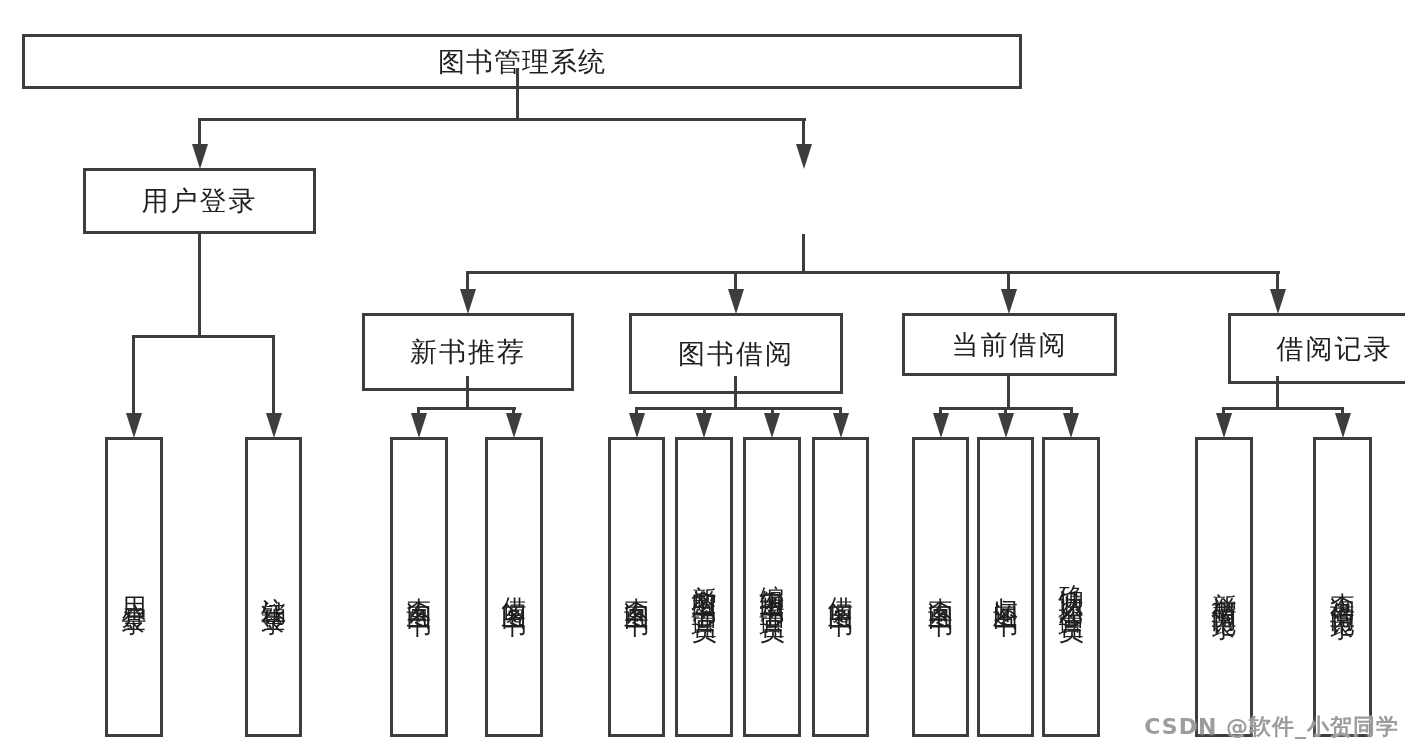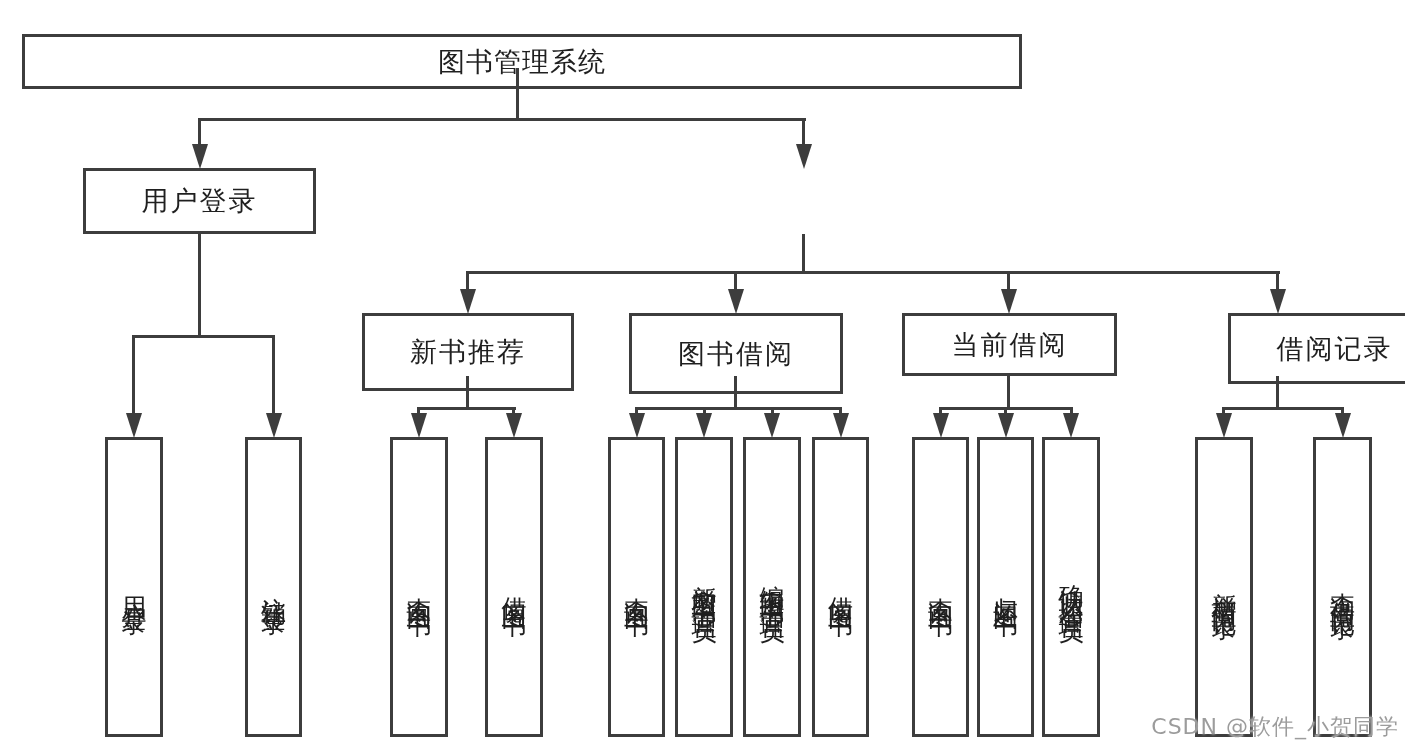--- a/index.html
+++ b/index.html
@@ -18,21 +18,21 @@
 
   .vl,.hl { position:absolute; background:var(--line); }
   .vl { width:3px; }
   .hl { height:3px; }
   .ar { position:absolute; width:0; height:0;
         border-left:8px solid transparent; border-right:8px solid transparent;
         border-top:25px solid var(--line); }
 
   .watermark { position:absolute; right:6px; top:712px; font-size:22px;
                color:var(--wm); letter-spacing:1px; text-shadow:0 0 3px #fff;
-               white-space:nowrap; }
+               white-space:nowrap;font-weight:bold; }
 </style>
 </head>
 <body>
 
 <div id="stage">
 
   <div class="box root">图书管理系统</div>
 
   <div class="box h" style="left:83px;top:168px;width:233px;height:66px">用户登录</div>
 

